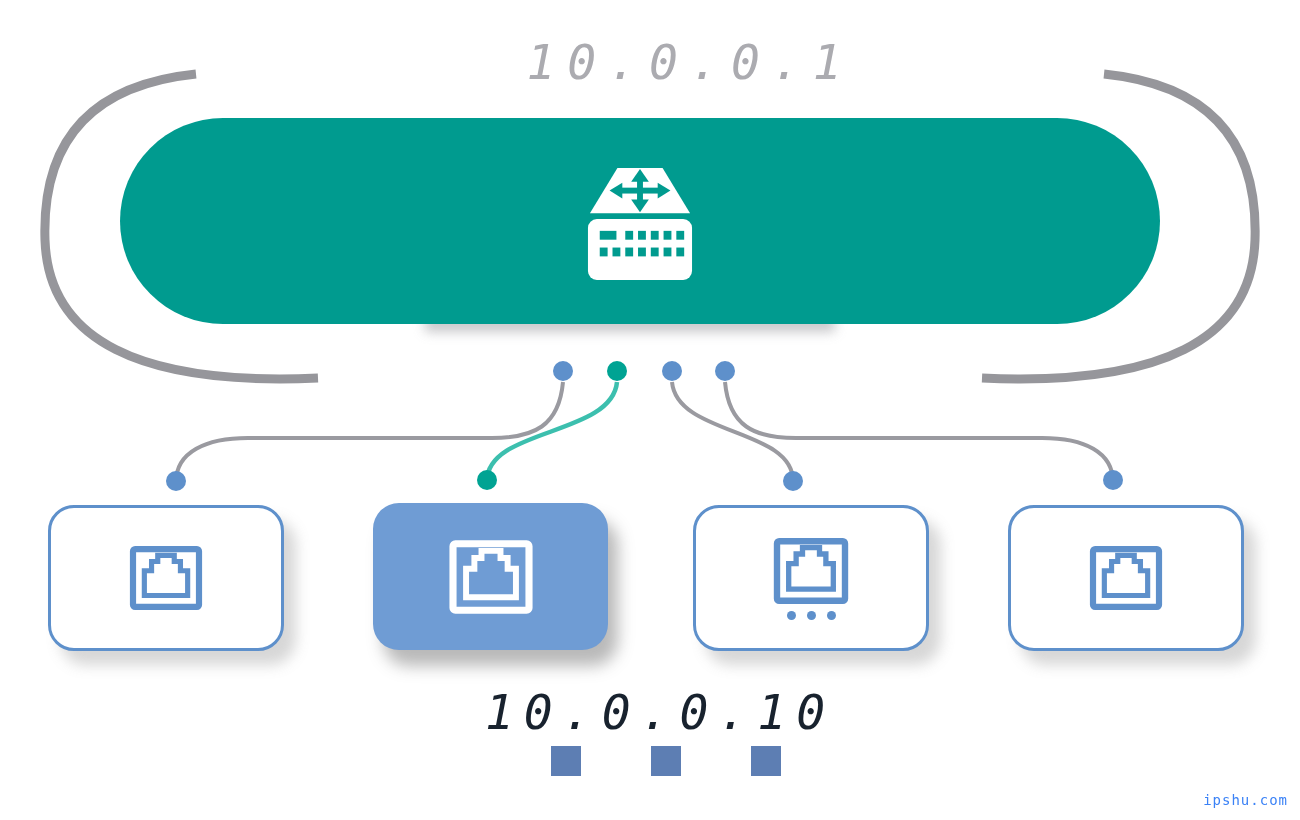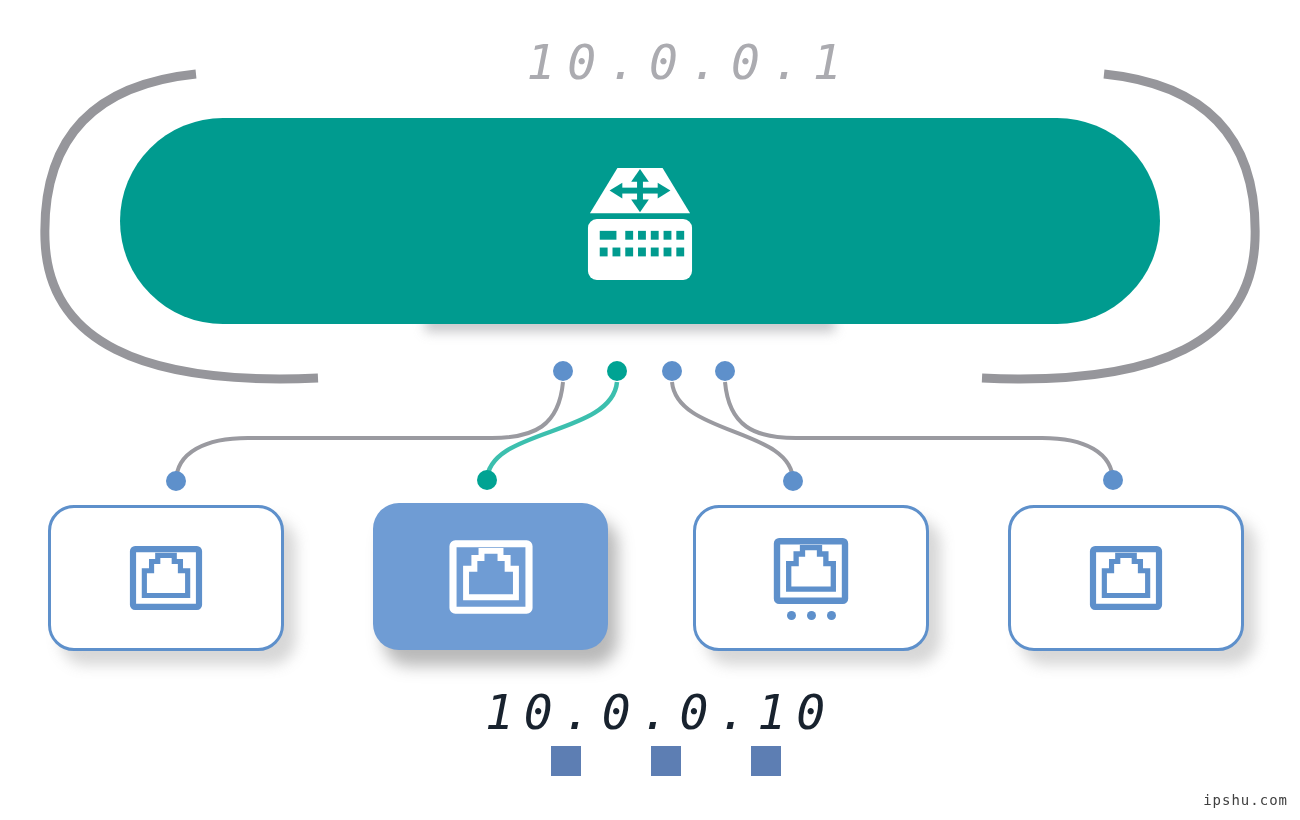--- a/index.html
+++ b/index.html
@@ -126,21 +126,21 @@
     height: 30px;
     background: #5d7eb3;
     display: block;
   }
   .watermark {
     position: absolute;
     right: 12px;
     top: 792px;
     font-size: 14px;
     letter-spacing: 1px;
-    color: #404040;
+    color: #3b82f6;
     z-index: 5;
   }
 </style>
 </head>
 <body>
 
 <div class="stage">
 
   <div class="router-ip">10.0.0.1</div>
 

